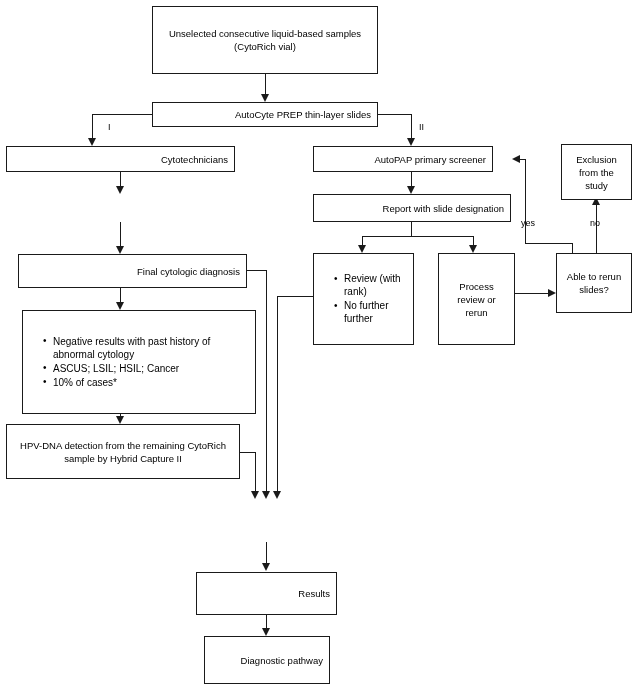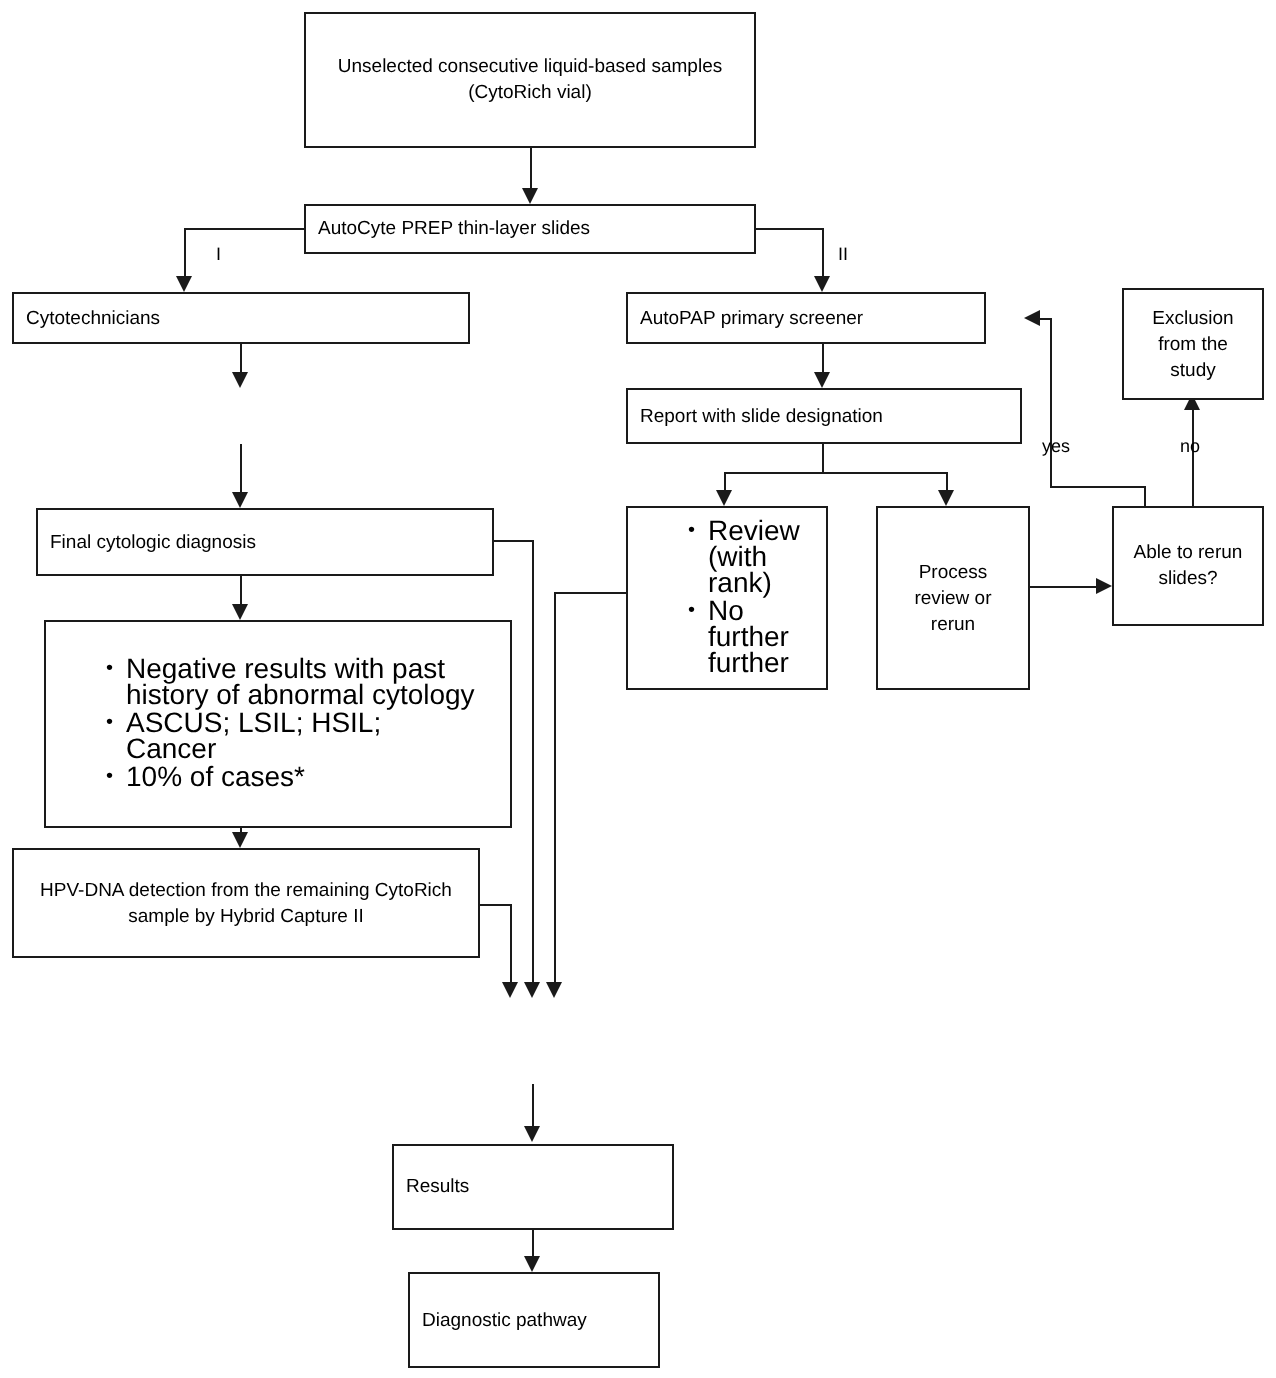--- a/index.html
+++ b/index.html
@@ -15,38 +15,38 @@
     font-family: "Liberation Sans", sans-serif;
     overflow: hidden;
   }
   .node {
     position: absolute;
     box-sizing: border-box;
     border: 1px solid #1a1a1a;
     background: #ffffff;
     display: flex;
     align-items: center;
-    justify-content: flex-start;
+    justify-content: flex-end;
     text-align: center;
     font-size: 9.5px;
     line-height: 13px;
     color: #000000;
     z-index: 3;
   }
   .node .txt { padding: 0 6px; white-space: pre-line; }
 
   .node.bullets {
     justify-content: flex-start;
     text-align: left;
   }
   .node.bullets ul {
-    margin: 16px;
+    margin: 6px;
     padding: 0 0 0 14px;
     list-style: none;
-    font-size: 14px;
+    font-size: 10px;
     line-height: 13px;
   }
   .node.bullets ul li {
     position: relative;
     padding-left: 10px;
     margin: 0 0 1px 0;
   }
   .node.bullets ul li:before {
     content: "\2022";
     position: absolute;

